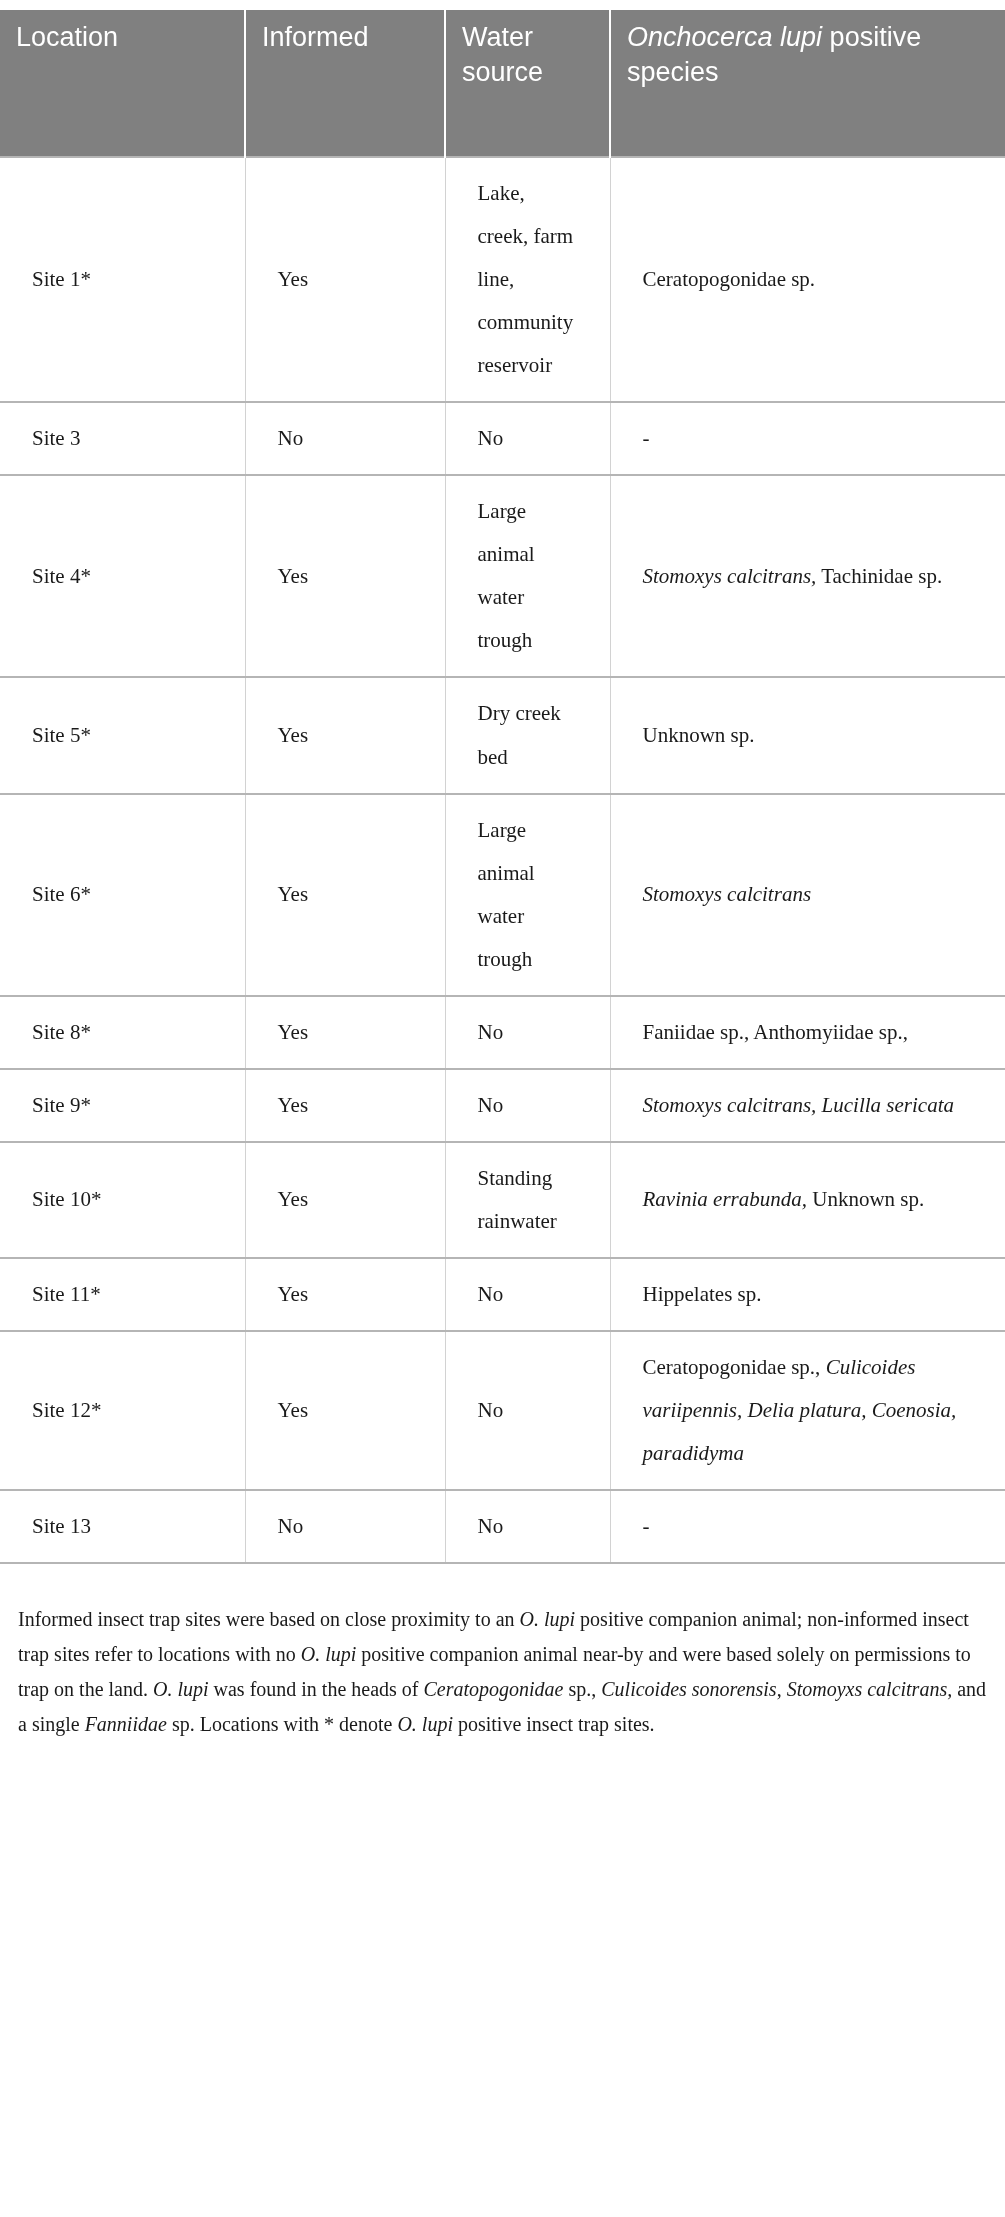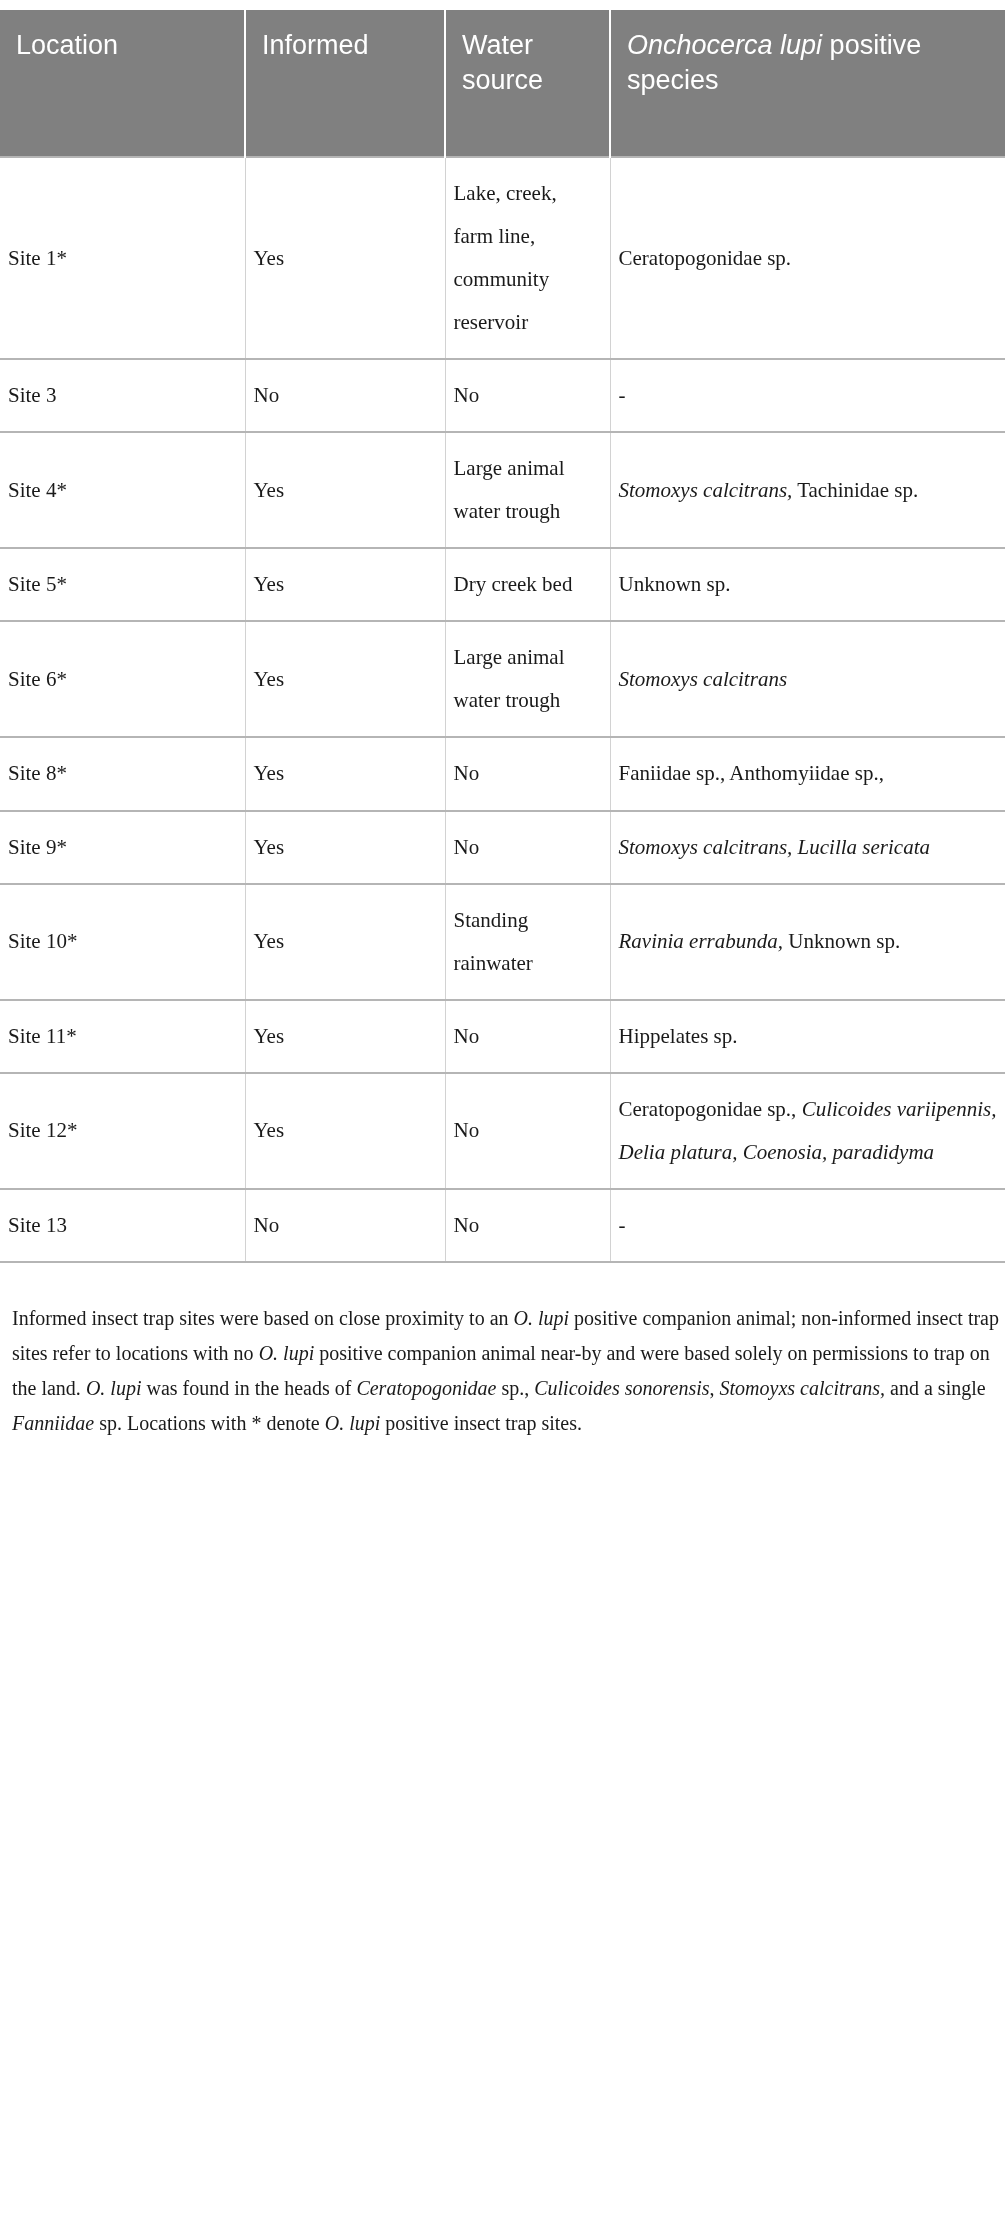--- a/index.html
+++ b/index.html
@@ -31,43 +31,43 @@
 
   thead th {
     background: #808080;
     color: #ffffff;
     font-family: "Liberation Sans", "DejaVu Sans", sans-serif;
     font-weight: 400;
     font-size: 27px;
     line-height: 1.28;
     text-align: left;
     vertical-align: top;
-    padding: 18px 16px 22px 16px;
+    padding: 10px 16px 22px 16px;
     border-right: 2px solid #ffffff;
     height: 147px;
     box-sizing: border-box;
   }
   thead th:last-child { border-right: none; margin-top: 16px; }
   thead th .sci { font-style: italic; }
 
   tbody td {
     border-top: 2px solid #b5b5b5;
     border-right: 1px solid #d2d2d2;
-    padding: 14px 8px;
+    padding: 14px 32px;
     vertical-align: middle;
     line-height: 2.05;
     font-size: 21px;
     text-align: left;
   }
   tbody td:last-child { border-right: none; }
   tbody tr:last-child td { border-bottom: 2px solid #b5b5b5; }
 
   .caption {
     margin: 38px 0 0 0;
-    padding: 0 6px 0 12px;
+    padding: 0 6px 0 18px;
     font-size: 20px;
     line-height: 1.75;
     text-align: left;
     color: #1a1a1a;
   }
 </style>
 </head>
 <body>
 
 <div class="page">

